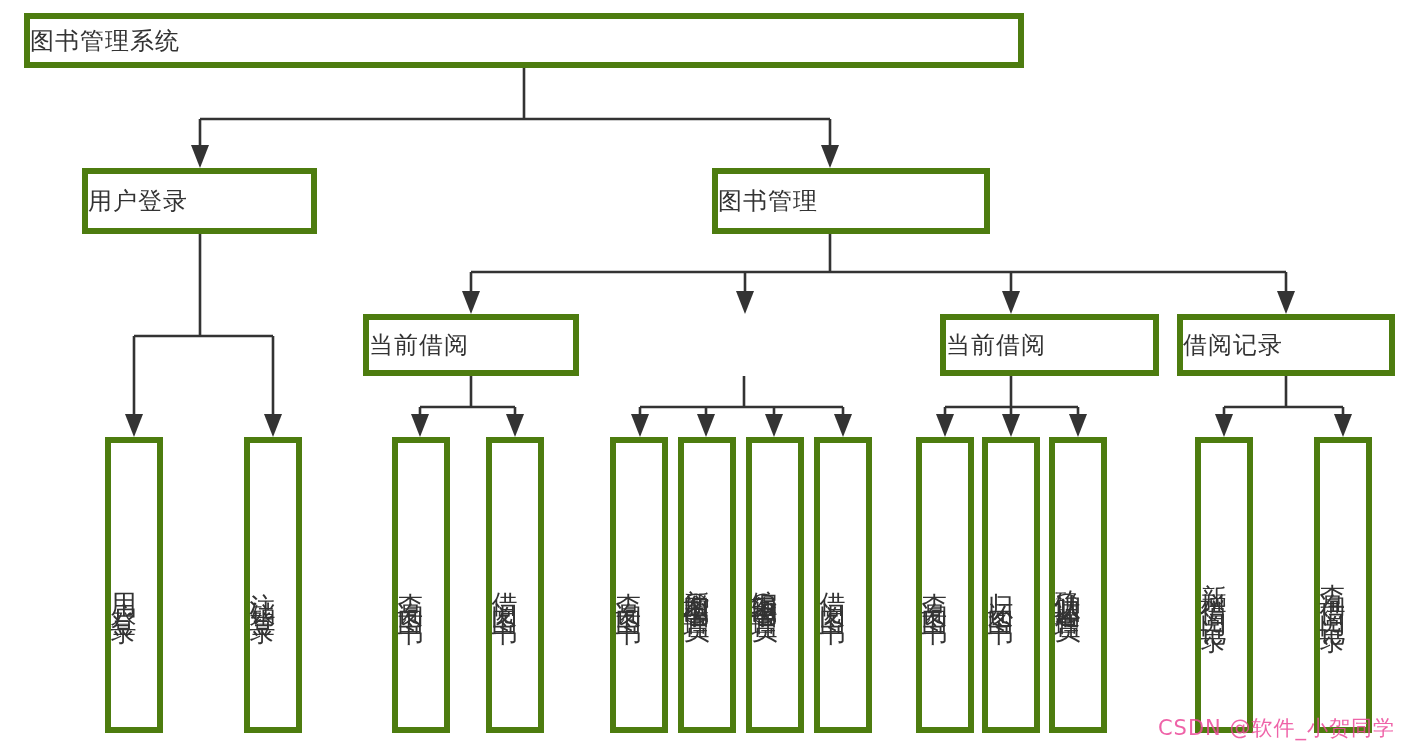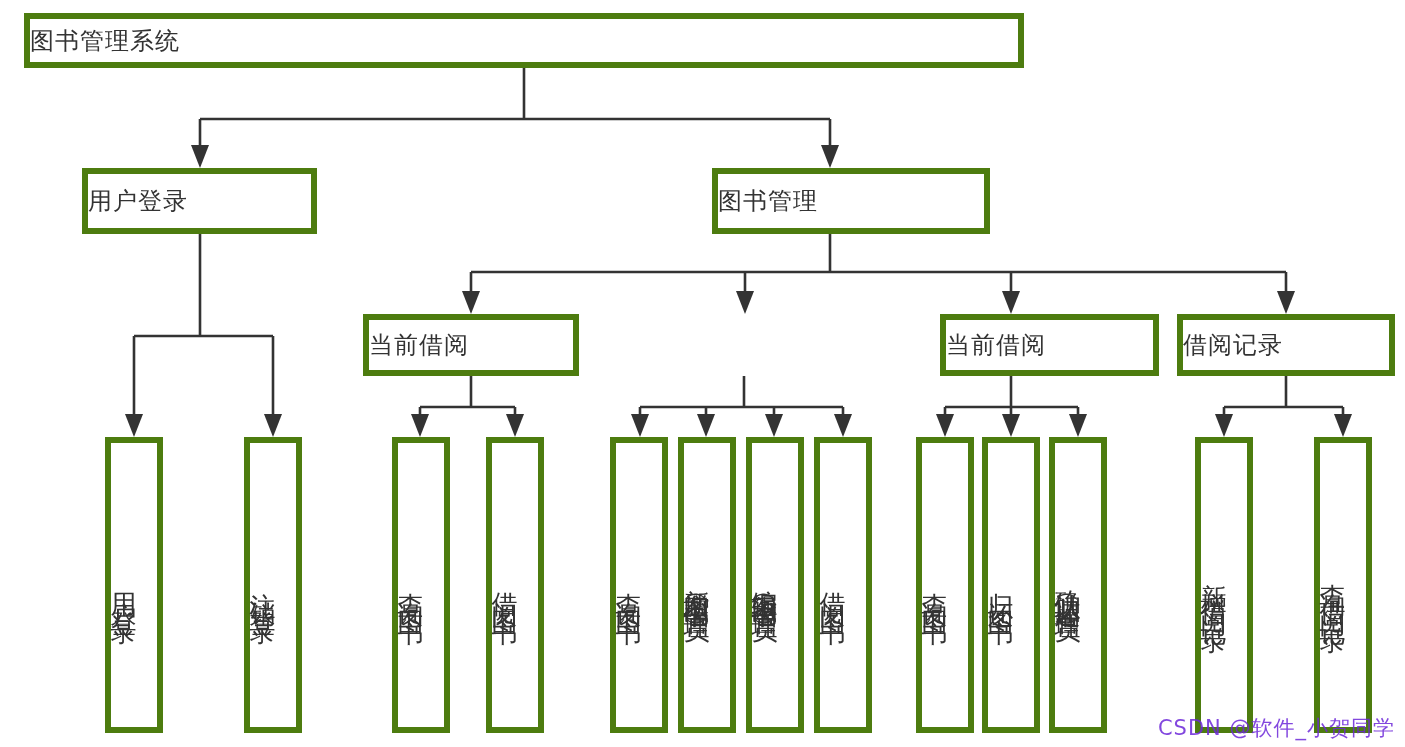--- a/index.html
+++ b/index.html
@@ -49,21 +49,21 @@
     white-space: nowrap;
   }
   .v4 { letter-spacing: 9px; margin-bottom: -9px; }
   .v6 { letter-spacing: 9px; margin-bottom: -9px; }
   .v9 { letter-spacing: 4px; margin-bottom: -4px; }
   .watermark {
     position: absolute;
     top: 714px;
     right: 10px;
     font-size: 21px;
-    color: #6d28d9;
+    color: #ec4899;
     opacity: 0.85;
     z-index: 10;
     white-space: nowrap;
     letter-spacing: 1px;
   }
 </style>
 </head>
 <body>
 
 <div id="canvas">

